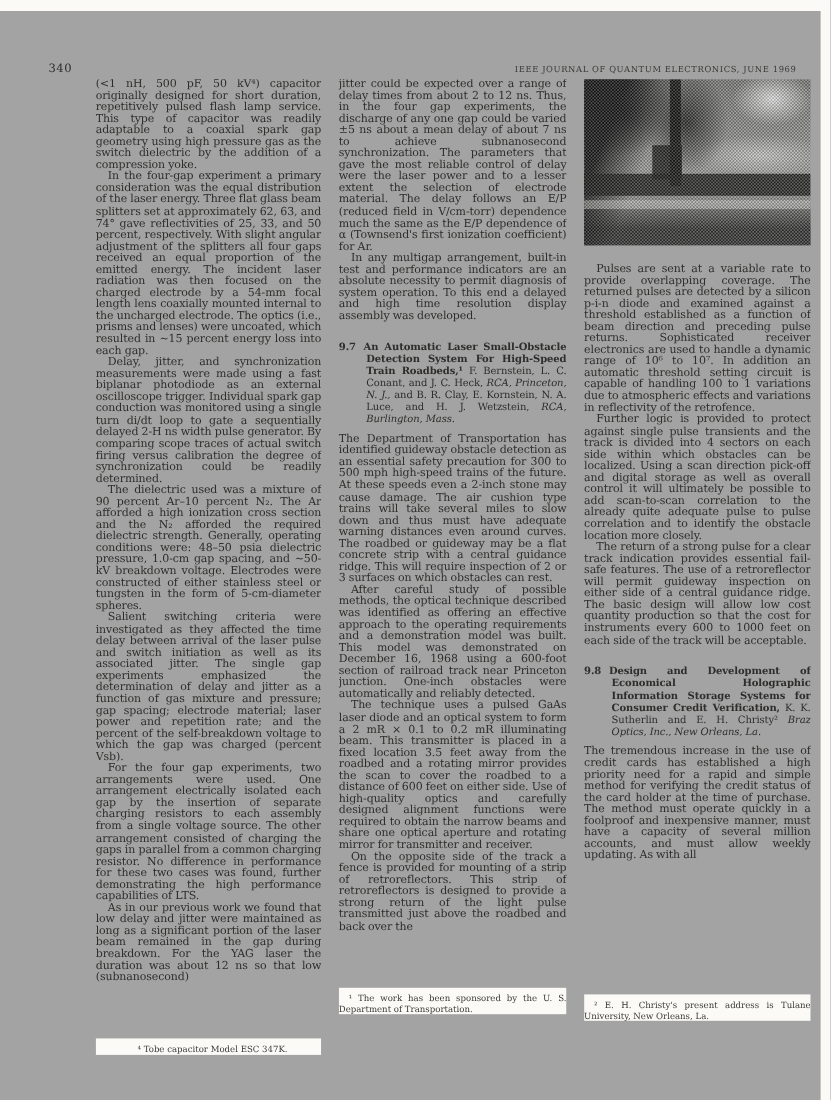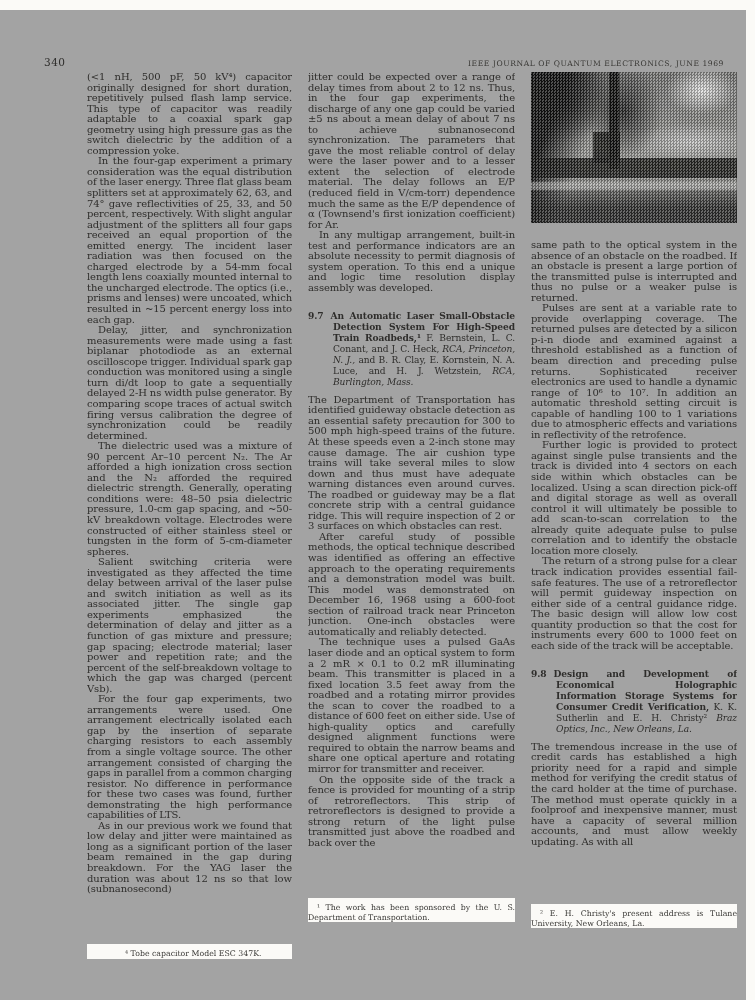--- a/index.html
+++ b/index.html
@@ -80,42 +80,41 @@
       <p class="para ind">Delay, jitter, and synchronization measurements were made using a fast biplanar photodiode as an external oscilloscope trigger. Individual spark gap conduction was monitored using a single turn di/dt loop to gate a sequentially delayed 2-H ns width pulse generator. By comparing scope traces of actual switch firing versus calibration the degree of synchronization could be readily determined.</p>
       <p class="para ind">The dielectric used was a mixture of 90 percent Ar–10 percent N₂. The Ar afforded a high ionization cross section and the N₂ afforded the required dielectric strength. Generally, operating conditions were: 48–50 psia dielectric pressure, 1.0-cm gap spacing, and ~50-kV breakdown voltage. Electrodes were constructed of either stainless steel or tungsten in the form of 5-cm-diameter spheres.</p>
       <p class="para ind">Salient switching criteria were investigated as they affected the time delay between arrival of the laser pulse and switch initiation as well as its associated jitter. The single gap experiments emphasized the determination of delay and jitter as a function of gas mixture and pressure; gap spacing; electrode material; laser power and repetition rate; and the percent of the self-breakdown voltage to which the gap was charged (percent Vsb).</p>
       <p class="para ind">For the four gap experiments, two arrangements were used. One arrangement electrically isolated each gap by the insertion of separate charging resistors to each assembly from a single voltage source. The other arrangement consisted of charging the gaps in parallel from a common charging resistor. No difference in performance for these two cases was found, further demonstrating the high performance capabilities of LTS.</p>
       <p class="para ind">As in our previous work we found that low delay and jitter were maintained as long as a significant portion of the laser beam remained in the gap during breakdown. For the YAG laser the duration was about 12 ns so that low (subnanosecond)</p>
       <div class="footnote fn1">⁴ Tobe capacitor Model ESC 347K.</div>
     </div>
 
     <div class="col c2">
       <p class="para">jitter could be expected over a range of delay times from about 2 to 12 ns. Thus, in the four gap experiments, the discharge of any one gap could be varied ±5 ns about a mean delay of about 7 ns to achieve subnanosecond synchronization. The parameters that gave the most reliable control of delay were the laser power and to a lesser extent the selection of electrode material. The delay follows an E/P (reduced field in V/cm-torr) dependence much the same as the E/P dependence of α (Townsend's first ionization coefficient) for Ar.</p>
-      <p class="para ind">In any multigap arrangement, built-in test and performance indicators are an absolute necessity to permit diagnosis of system operation. To this end a unique and logic time resolution display assembly was developed.</p>
+      <p class="para ind">In any multigap arrangement, built-in test and performance indicators are an absolute necessity to permit diagnosis of system operation. To this end a delayed and high time resolution display assembly was developed.</p>
       <div class="heading">
         <span class="hnum">9.7</span><span class="b">An Automatic Laser Small-Obstacle Detection System For High-Speed Train Roadbeds,¹</span><span> F. Bernstein, L. C. Conant, and J. C. Heck, </span><span class="i">RCA, Princeton, N. J.,</span><span> and B. R. Clay, E. Kornstein, N. A. Luce, and H. J. Wetzstein, </span><span class="i">RCA, Burlington, Mass.</span>
       </div>
       <p class="para">The Department of Transportation has identified guideway obstacle detection as an essential safety precaution for 300 to 500 mph high-speed trains of the future. At these speeds even a 2-inch stone may cause damage. The air cushion type trains will take several miles to slow down and thus must have adequate warning distances even around curves. The roadbed or guideway may be a flat concrete strip with a central guidance ridge. This will require inspection of 2 or 3 surfaces on which obstacles can rest.</p>
       <p class="para ind">After careful study of possible methods, the optical technique described was identified as offering an effective approach to the operating requirements and a demonstration model was built. This model was demonstrated on December 16, 1968 using a 600-foot section of railroad track near Princeton junction. One-inch obstacles were automatically and reliably detected.</p>
       <p class="para ind">The technique uses a pulsed GaAs laser diode and an optical system to form a 2 mR × 0.1 to 0.2 mR illuminating beam. This transmitter is placed in a fixed location 3.5 feet away from the roadbed and a rotating mirror provides the scan to cover the roadbed to a distance of 600 feet on either side. Use of high-quality optics and carefully designed alignment functions were required to obtain the narrow beams and share one optical aperture and rotating mirror for transmitter and receiver.</p>
       <p class="para ind">On the opposite side of the track a fence is provided for mounting of a strip of retroreflectors. This strip of retroreflectors is designed to provide a strong return of the light pulse transmitted just above the roadbed and back over the</p>
       <div class="footnote fn2">¹ The work has been sponsored by the U. S. Department of Transportation.</div>
     </div>
 
     <div class="col c3">
       <div class="figure">
         <div class="photo">
           <div class="pole"></div>
           <div class="box"></div>
           <div class="fence"></div>
           <div class="rail"></div>
           <div class="halftone"></div>
         </div>
       </div>
-      <p class="para">same path to the optical system in the absence of an obstacle on the roadbed. If an obstacle is present a large portion of the transmitted pulse is interrupted and thus no pulse or a weaker pulse is returned.</p>
       <p class="para ind">Pulses are sent at a variable rate to provide overlapping coverage. The returned pulses are detected by a silicon p-i-n diode and examined against a threshold established as a function of beam direction and preceding pulse returns. Sophisticated receiver electronics are used to handle a dynamic range of 10⁶ to 10⁷. In addition an automatic threshold setting circuit is capable of handling 100 to 1 variations due to atmospheric effects and variations in reflectivity of the retrofence.</p>
       <p class="para ind">Further logic is provided to protect against single pulse transients and the track is divided into 4 sectors on each side within which obstacles can be localized. Using a scan direction pick-off and digital storage as well as overall control it will ultimately be possible to add scan-to-scan correlation to the already quite adequate pulse to pulse correlation and to identify the obstacle location more closely.</p>
       <p class="para ind">The return of a strong pulse for a clear track indication provides essential fail-safe features. The use of a retroreflector will permit guideway inspection on either side of a central guidance ridge. The basic design will allow low cost quantity production so that the cost for instruments every 600 to 1000 feet on each side of the track will be acceptable.</p>
       <div class="heading">
         <span class="hnum">9.8</span><span class="b">Design and Development of Economical Holographic Information Storage Systems for Consumer Credit Verification,</span><span> K. K. Sutherlin and E. H. Christy² </span><span class="i">Braz Optics, Inc., New Orleans, La.</span>
       </div>
       <p class="para">The tremendous increase in the use of credit cards has established a high priority need for a rapid and simple method for verifying the credit status of the card holder at the time of purchase. The method must operate quickly in a foolproof and inexpensive manner, must have a capacity of several million accounts, and must allow weekly updating. As with all</p>
       <div class="footnote fn3">² E. H. Christy's present address is Tulane University, New Orleans, La.</div>
     </div>
 

